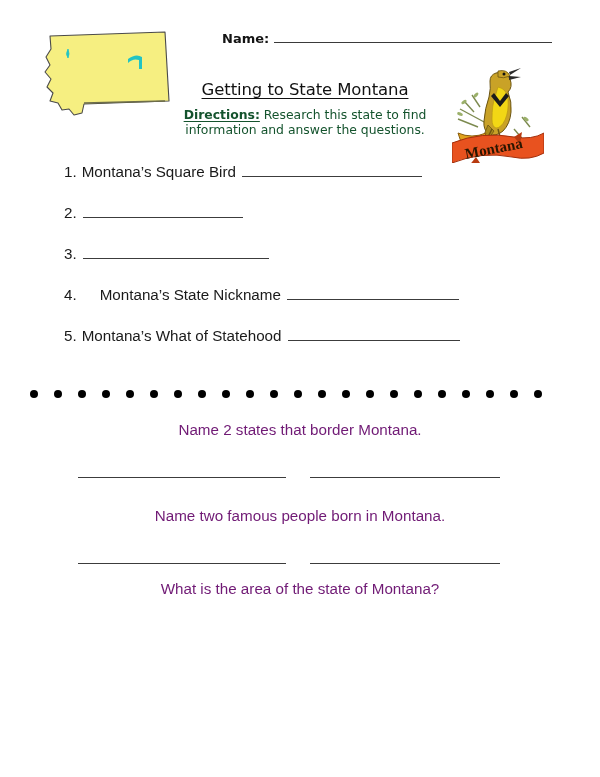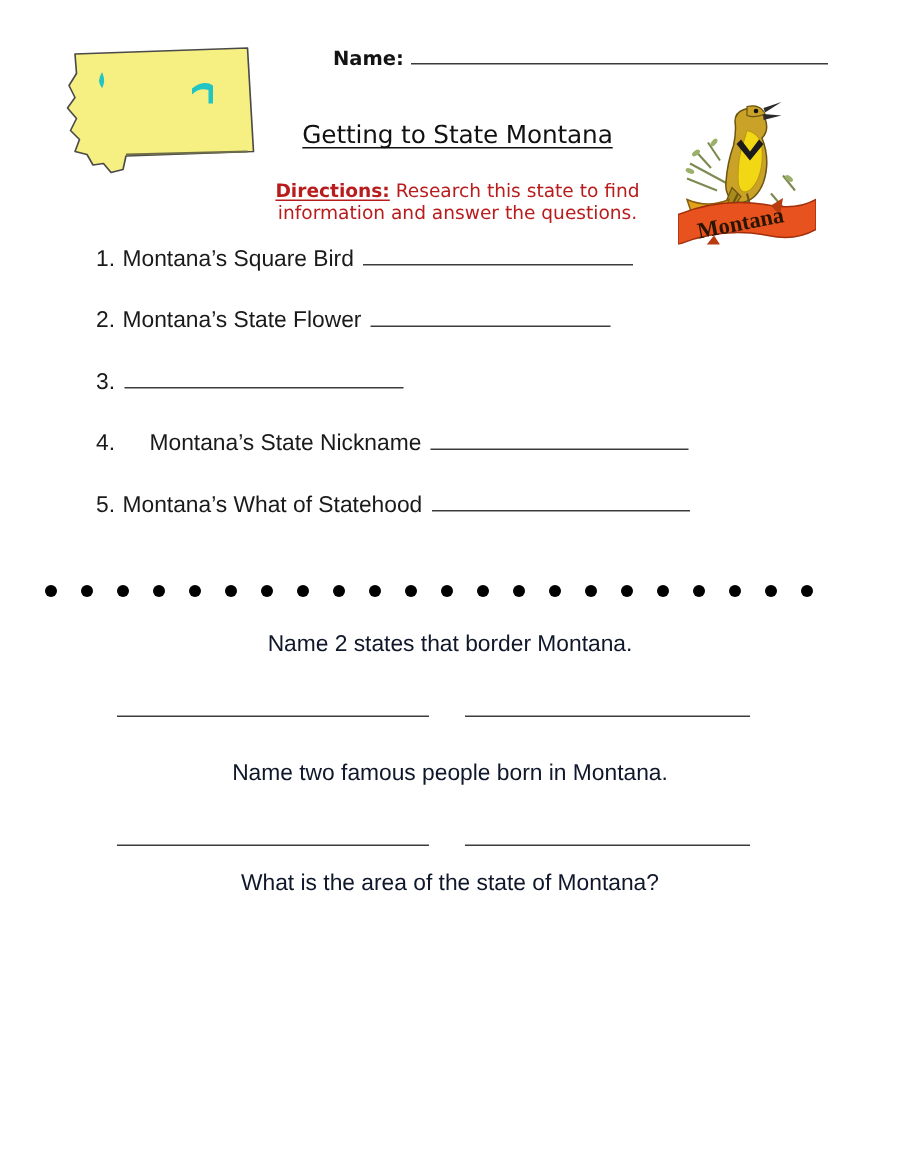--- a/index.html
+++ b/index.html
@@ -63,22 +63,22 @@
     color: #111111;
     text-decoration: underline;
     text-underline-offset: 3px;
     letter-spacing: -0.1px;
     white-space: nowrap;
   }
   .directions {
     font-family: "DejaVu Sans", sans-serif;
     font-size: 12.4px;
     line-height: 15px;
-    color: #b91c1c;
-    margin-top: 20px;
+    color: #14532d;
+    margin-top: 8px;
   }
   .directions b {
     font-weight: 700;
     text-decoration: underline;
     text-underline-offset: 2px;
   }
 
   .bird-logo {
     position: absolute;
     left: 452px;
@@ -131,21 +131,21 @@
     border-radius: 50%;
     background: #000000;
   }
 
   
   .prompt {
     position: absolute;
     width: 600px;
     text-align: center;
     font-size: 15.2px;
-    color: #0f172a;
+    color: #701a75;
   }
   .prompt.p1 { top: 421px; }
   .prompt.p2 { top: 507px; }
   .prompt.p3 { top: 580px; }
 
   .answer-pair {
     position: absolute;
     left: 0;
     width: 600px;
     height: 2px;
@@ -277,21 +277,20 @@
   </div>
 
   <div class="questions">
     <div class="q-row">
       <span class="q-text">1.</span>
       <span class="q-text" style="margin-left:5px">Montana’s Square Bird</span>
       <span class="q-blank w1"></span>
     </div>
     <div class="q-row">
       <span class="q-text">2.</span>
-      <span class="q-text" style="margin-left:5px">Montana’s State Flower</span>
       <span class="q-blank w2"></span>
     </div>
     <div class="q-row">
       <span class="q-text">3.</span>
       <span class="q-blank w3"></span>
     </div>
     <div class="q-row">
       <span class="q-text">4.</span>
       <span class="q-text" style="margin-left:23px">Montana’s State Nickname</span>
       <span class="q-blank w4"></span>

